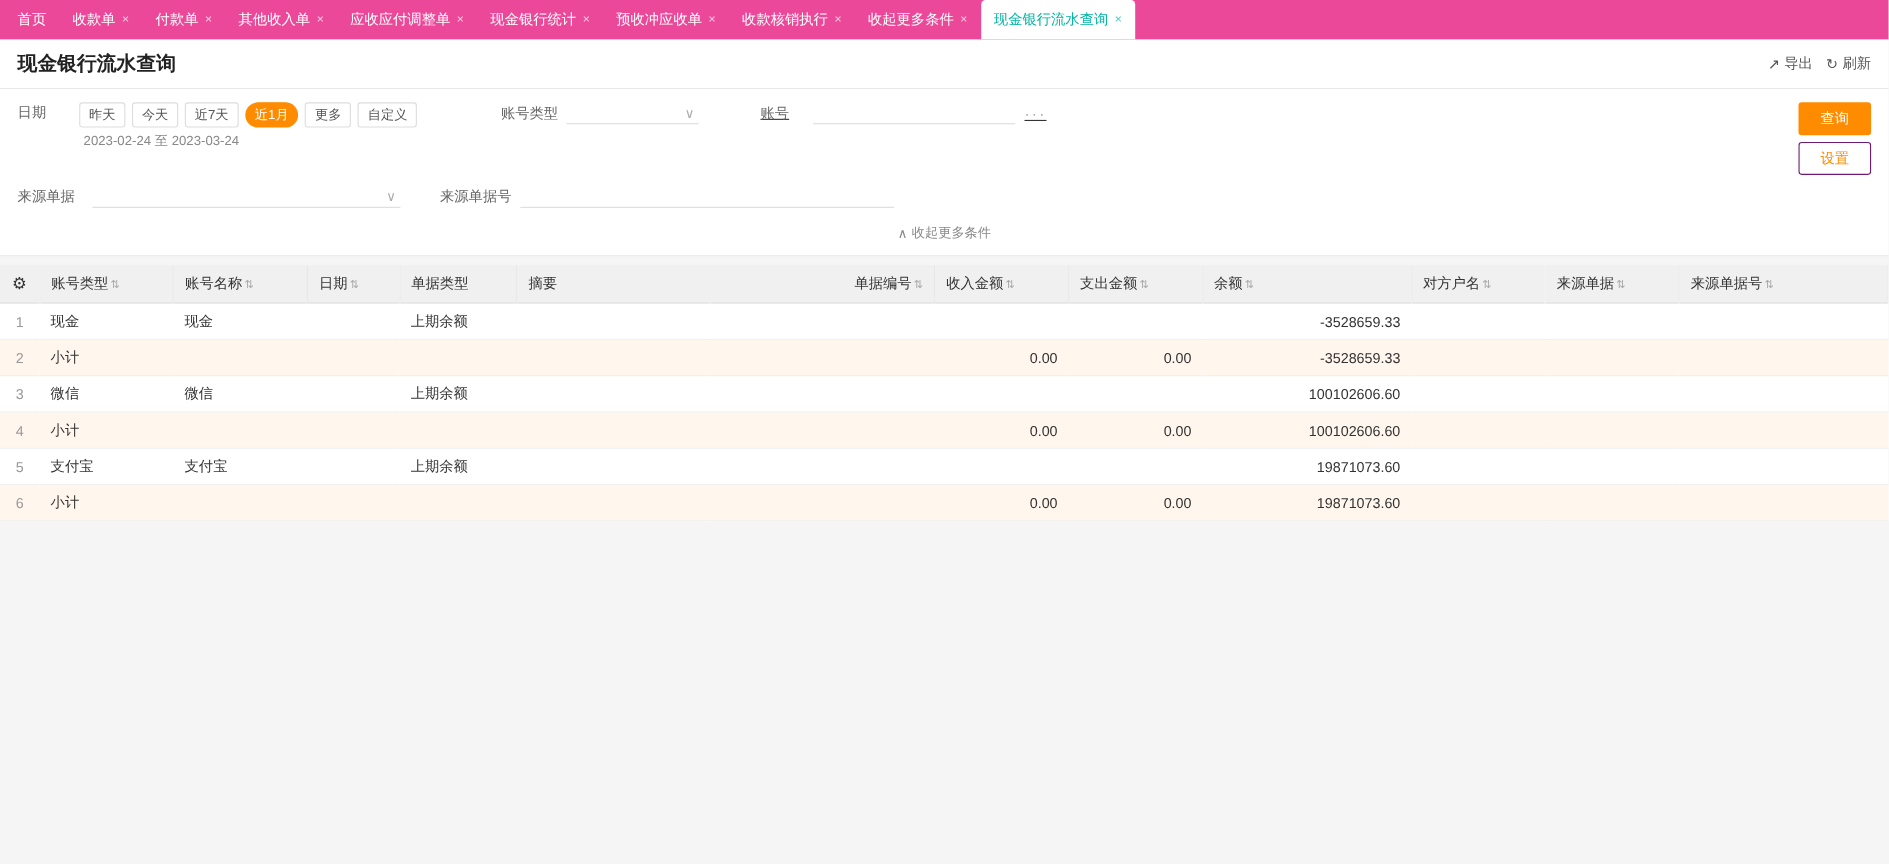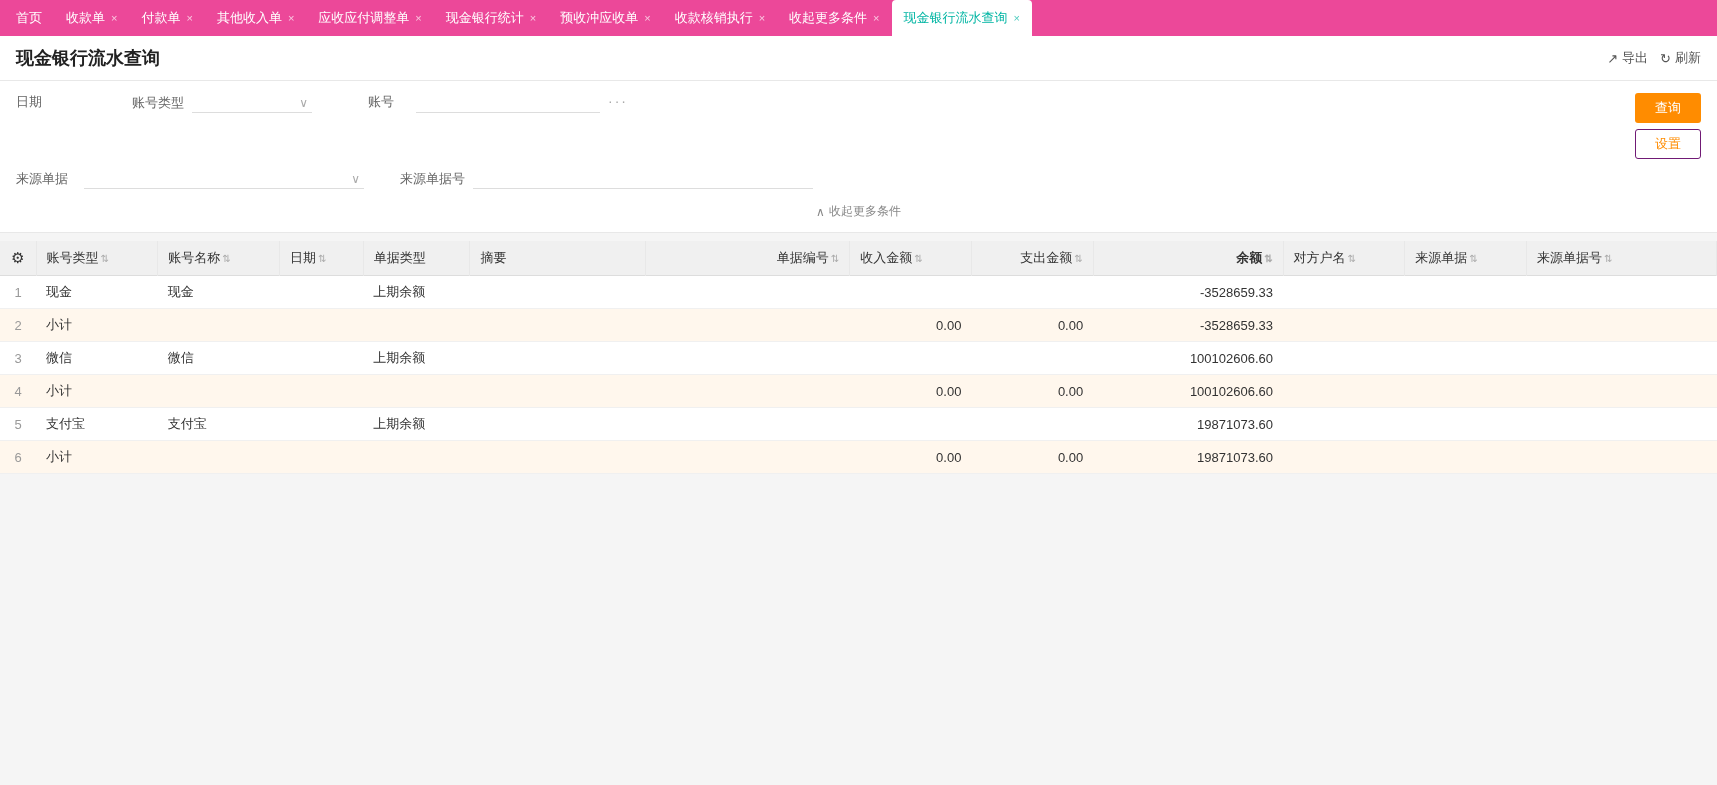--- a/index.html
+++ b/index.html
@@ -293,31 +293,42 @@
     </div>
   </div>
 </div>
 
 <div class="filter-area">
   <div style="display:flex; align-items:flex-start; gap:16px;">
     <div style="flex:1;">
 
       <div class="filter-row" style="align-items:flex-start;">
         <span class="filter-label">日期</span>
+        <div style="display:flex; flex-direction:column; gap:4px;">
+          <div class="date-options">
+            <button class="date-btn">昨天</button>
+            <button class="date-btn">今天</button>
+            <button class="date-btn">近7天</button>
+            <button class="date-btn active">近1月</button>
+            <button class="date-btn">更多</button>
+            <button class="date-btn">自定义</button>
+          </div>
+          <span class="date-range-text">2023-02-24 至 2023-03-24</span>
+        </div>
 
         <div style="margin-left: 60px; display:flex; align-items:center; gap:8px;">
           <span class="filter-label">账号类型</span>
           <div class="select-wrapper">
             <select class="filter-select">
               <option value=""></option>
             </select>
           </div>
         </div>
 
-        <div style="margin-left: 40px; display:flex; gap:8px;">
+        <div style="margin-left: 40px; display:flex; align-items:center; gap:8px;text-decoration:underline;">
           <span class="filter-label">账号</span>
           <input class="filter-input" style="min-width: 160px;" type="text" value="">
           <span class="more-dots">···</span>
         </div>
 
         <div class="btn-group-right" style="margin-left:auto;">
           <button class="query-btn">查询</button>
           <button class="settings-btn">设置</button>
         </div>
       </div>
@@ -365,24 +376,24 @@
         </th>
         <th style="min-width:120px;">
           <span>摘要</span>
         </th>
         <th style="min-width:140px;text-align:right;">
           <span>单据编号</span><span class="sort-icon">⇅</span>
         </th>
         <th style="">
           <span>收入金额</span><span class="sort-icon">⇅</span>
         </th>
-        <th style="text-align:right;">
+        <th style="">
           <span>支出金额</span><span class="sort-icon">⇅</span>
         </th>
-        <th style="text-align:right; min-width:130px;font-weight:bold;">
+        <th style="min-width:130px;">
           <span>余额</span><span class="sort-icon">⇅</span>
         </th>
         <th>
           <span>对方户名</span><span class="sort-icon">⇅</span>
         </th>
         <th>
           <span>来源单据</span><span class="sort-icon">⇅</span>
         </th>
         <th style="min-width:130px;">
           <span>来源单据号</span><span class="sort-icon">⇅</span>

